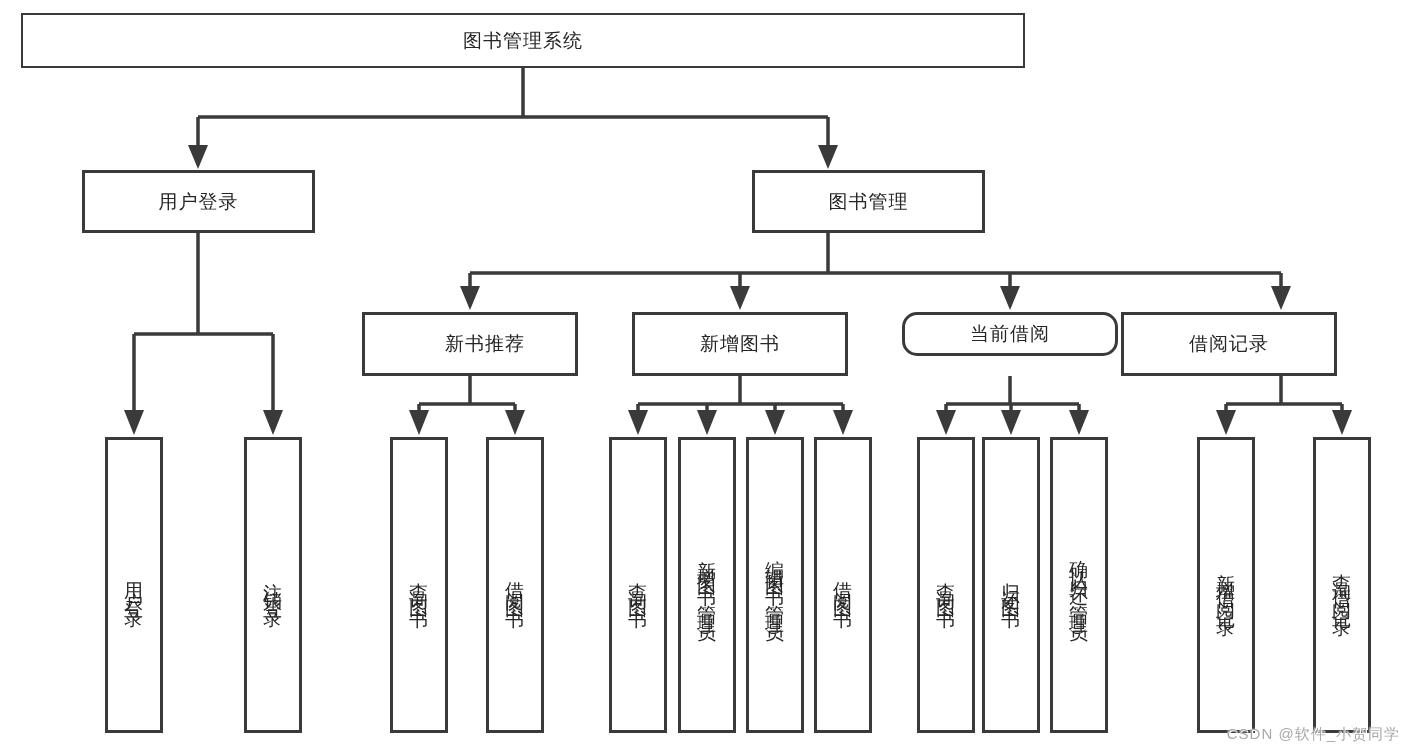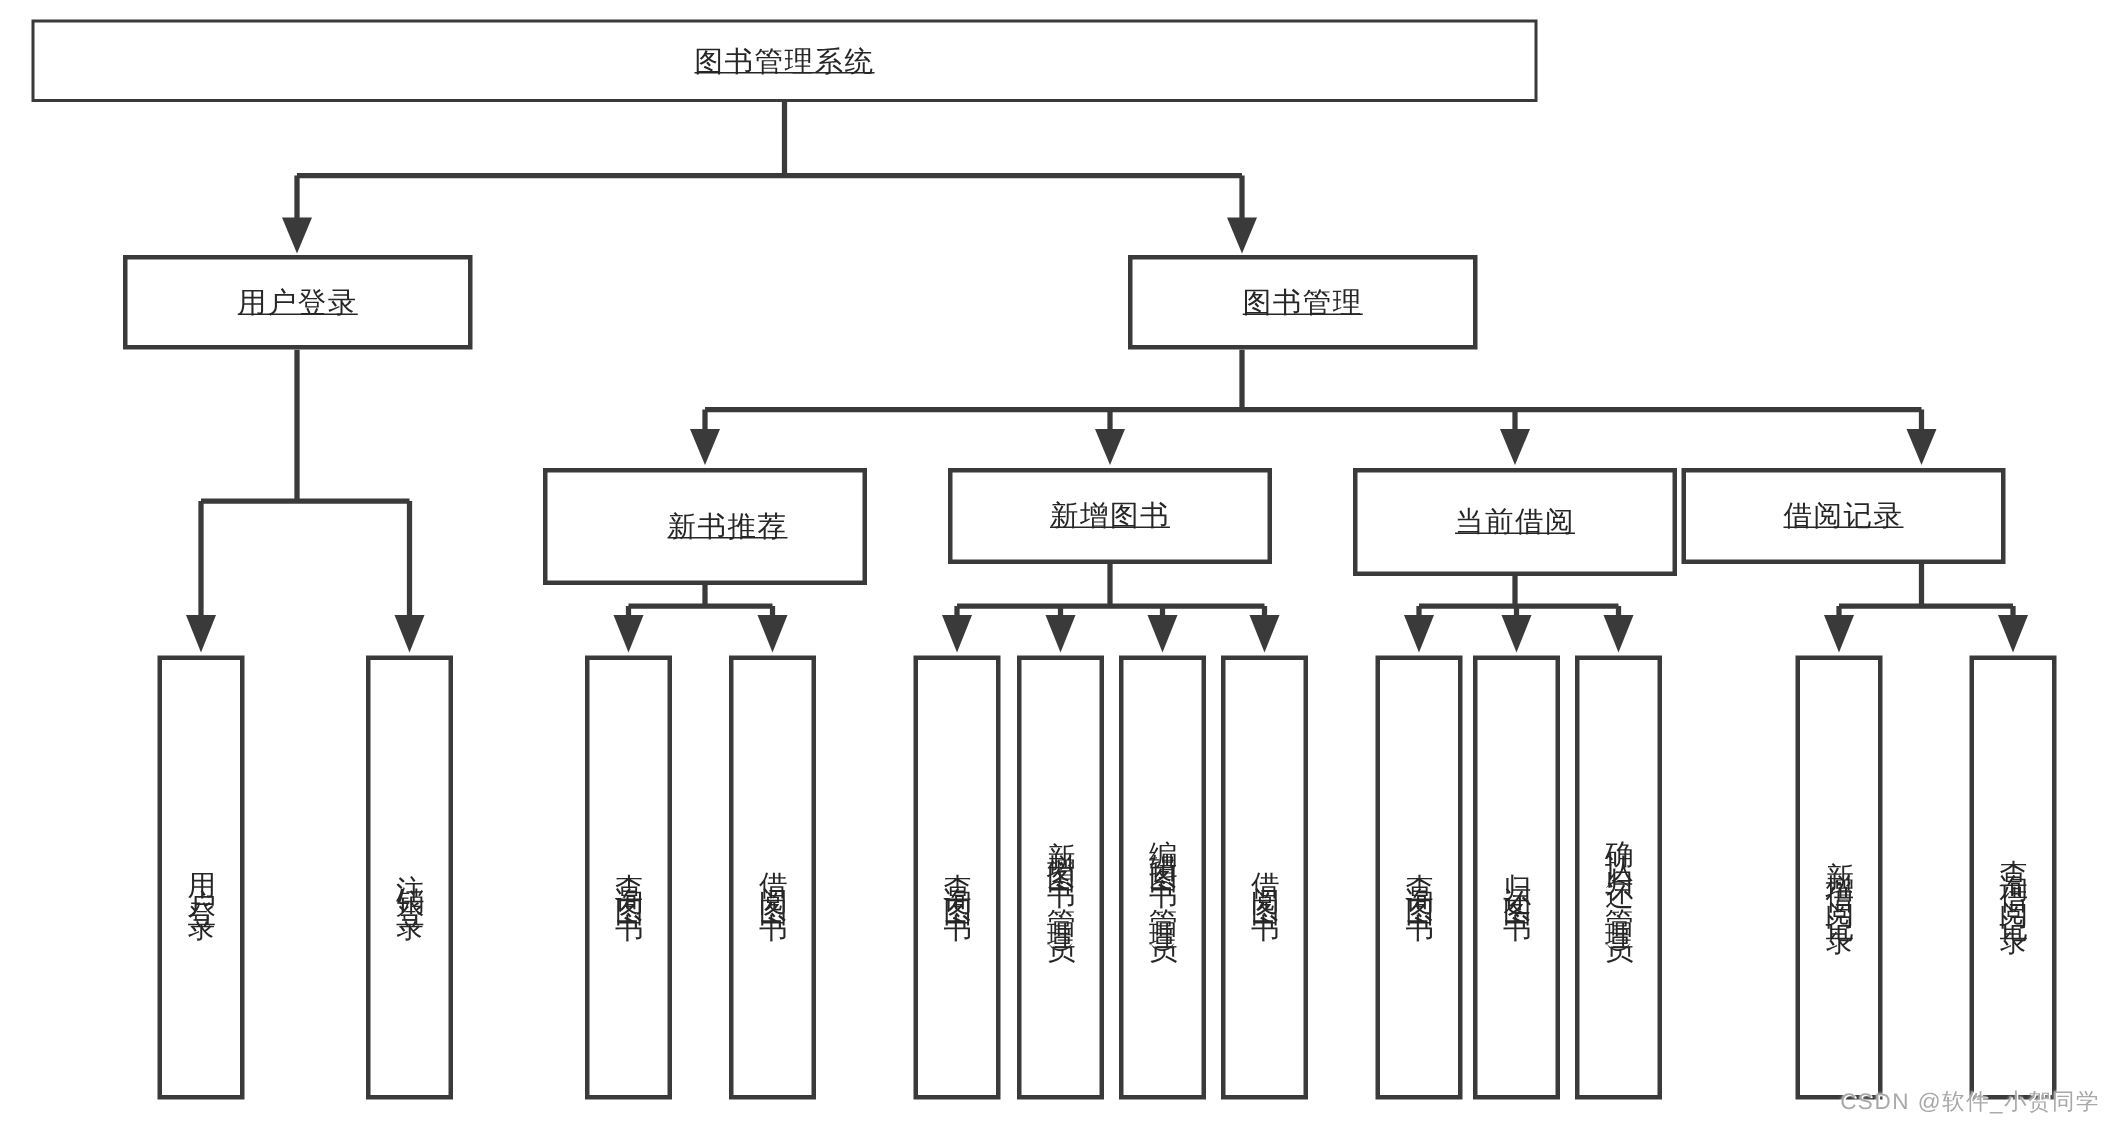--- a/index.html
+++ b/index.html
@@ -6,21 +6,21 @@
   .canvas {
     position:relative; width:1405px; height:747px; background:#ffffff;
     font-family:"Liberation Sans", sans-serif; color:#262626; overflow:hidden;
   }
   .box {
     position:absolute; box-sizing:border-box; background:#ffffff;
     border:3px solid #3a3a3a; display:flex; align-items:center; justify-content:center;
     text-align:center;
   }
   .root-box { border-width:2px; }
-  .hlabel { font-size:19px; letter-spacing:1px; white-space:nowrap;text-decoration:underline; }
+  .hlabel { font-size:19px; letter-spacing:1px; white-space:nowrap; }
   .vlabel {
     writing-mode:vertical-rl; text-orientation:mixed;
     font-size:19px; letter-spacing:9px; line-height:1; white-space:nowrap;
   }
   svg.connectors { position:absolute; left:0; top:0; width:1405px; height:747px; }
   svg.connectors path { fill:none; stroke-width:3.5px; }
   .watermark {
     position:absolute; right:5px; bottom:3px; font-size:15px; color:#a9a9a9;
     letter-spacing:1px; text-shadow:0 0 2px #ffffff, 1px 1px 0 #ffffff; z-index:5;
     white-space:nowrap;
@@ -78,27 +78,27 @@
     <span class="hlabel">图书管理系统</span>
   </div>
 
   <div class="box" style="left:82px; top:170px; width:233px; height:63px;">
     <span class="hlabel">用户登录</span>
   </div>
   <div class="box" style="left:752px; top:170px; width:233px; height:63px;align-items:center;">
     <span class="hlabel">图书管理</span>
   </div>
 
-  <div class="box" style="left:362px; top:312px; width:216px; height:78px;padding-left:30px;">
+  <div class="box" style="left:362px; top:312px; width:216px; height:64px;padding-left:30px;">
     <span class="hlabel">新书推荐</span>
   </div>
   <div class="box" style="left:632px; top:312px; width:216px; height:64px;">
     <span class="hlabel">新增图书</span>
   </div>
-  <div class="box" style="left:902px; top:312px; width:216px; height:72px;">
+  <div class="box" style="left:902px; top:312px; width:216px; height:44px;border-radius:15px;">
     <span class="hlabel">当前借阅</span>
   </div>
   <div class="box" style="left:1121px; top:312px; width:216px; height:64px;">
     <span class="hlabel">借阅记录</span>
   </div>
 
   <div class="box" style="left:105px; top:437px; width:58px; height:296px;">
     <span class="vlabel">用户登录</span>
   </div>
   <div class="box" style="left:244px; top:437px; width:58px; height:296px;">

